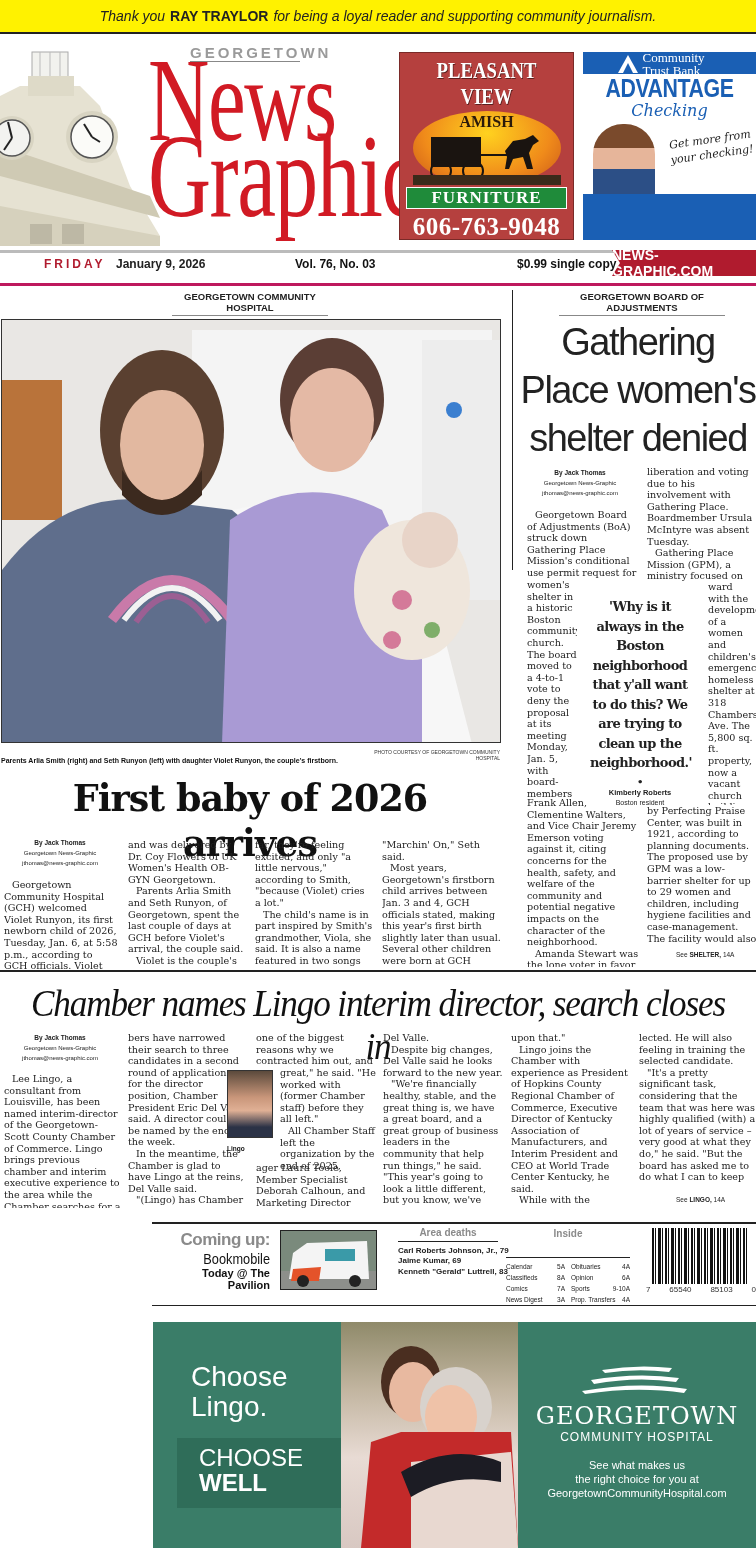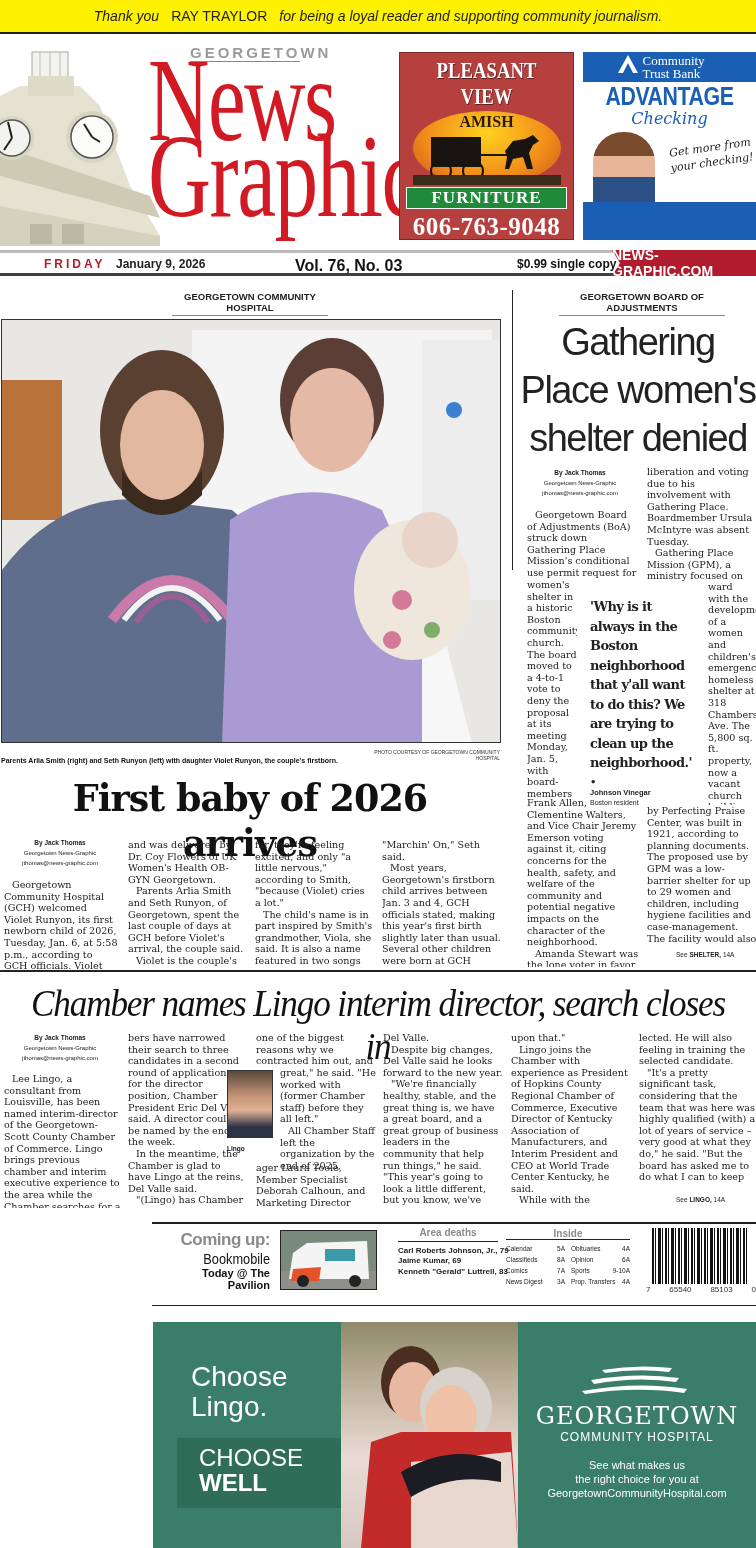--- a/index.html
+++ b/index.html
@@ -1,69 +1,69 @@
 <!DOCTYPE html>
 <html><head>
 <meta charset="utf-8">
 <style>
 *{box-sizing:border-box;margin:0;padding:0}
 body{width:756px;height:1548px;background:#fff;font-family:"DejaVu Serif",serif;color:#111;position:relative;overflow:hidden}
 .abs{position:absolute}
 .sans{font-family:"Liberation Sans",sans-serif}
 
 #banner{left:0;top:0;width:756px;height:34px;background:#fff200;border-bottom:2px solid #222;display:flex;align-items:center;justify-content:center;font-family:"Liberation Sans",sans-serif;font-style:italic;font-size:14px;color:#222;transform-origin:center}
-#banner b{font-style:normal;font-weight:normal;margin:0 12px}
+#banner b{font-style:normal;font-weight:bold;margin:0 5px}
 
 #clock{left:0;top:46px;width:160px;height:200px;overflow:hidden}
 #georgetown-word{left:190px;top:44px;width:110px;font-family:"Liberation Sans",sans-serif;font-weight:bold;letter-spacing:3px;font-size:15px;color:#9a9a9a;border-bottom:1px solid #888;text-align:center}
 #news-word{left:148px;top:42px;font-family:"Liberation Serif",serif;font-size:118px;line-height:1;color:#d11a24;transform:scaleX(.72);transform-origin:left top;letter-spacing:-2px}
 #graphic-word{left:148px;top:118px;font-family:"Liberation Serif",serif;font-size:118px;line-height:1;color:#d11a24;transform:scaleX(.74);transform-origin:left top;letter-spacing:-2px}
 
 #ad-amish{left:399px;top:52px;width:175px;height:188px;background:#b5403e;border:1px solid #7a2a28;color:#fff;text-align:center;font-family:"Liberation Serif",serif;overflow:hidden}
 #ad-ctbi{left:583px;top:52px;width:173px;height:188px;background:#1a5fb4;color:#fff;overflow:hidden;font-family:"Liberation Sans",sans-serif}
 
-#dateline{left:0;top:250px;width:756px;height:26px;border-top:3px solid #bbb;border-bottom:3px solid #404040;font-family:"Liberation Sans",sans-serif;font-size:12px;font-weight:bold}
+#dateline{left:0;top:250px;width:756px;height:36px;border-top:3px solid #bbb;border-bottom:3px solid #be185d;font-family:"Liberation Sans",sans-serif;font-size:12px;font-weight:bold}
 #dateline .friday{position:absolute;left:44px;top:4px;color:#b01b2e;letter-spacing:3px;font-size:12px}
 #dateline .date{position:absolute;left:116px;top:4px;color:#222;font-size:12px}
-#dateline .vol{position:absolute;left:295px;top:4px;font-size:16px}
+#dateline .vol{position:absolute;left:295px;top:4px;font-size:12px}
 #dateline .price{position:absolute;left:517px;top:4px;font-size:12px}
 #site-tab{position:absolute;left:612px;top:-3px;height:26px;width:144px;background:#b01b2e;color:#fff;font-size:14px;font-weight:bold;display:flex;align-items:center;justify-content:center;clip-path:polygon(0 0,100% 0,100% 100%,0 100%,8px 50%)}
 
 .kicker{font-family:"Liberation Sans",sans-serif;font-weight:bold;font-size:9.5px;color:#222;border-bottom:1px solid #888;padding-bottom:2px;text-align:center}
 
 #photo{left:1px;top:319px;width:500px;height:424px;border:1px solid #333;overflow:hidden;background:#ddd}
 .caption{font-family:"Liberation Sans",sans-serif;font-size:7px;font-weight:bold}
 .credit{font-family:"Liberation Sans",sans-serif;font-size:5px;color:#333}
 #head-baby{left:0;top:775px;width:500px;text-align:center;font-family:"DejaVu Serif",serif;font-weight:bold;font-size:38px;letter-spacing:-1px;transform:scaleX(.96)}
 .byline{font-family:"Liberation Sans",sans-serif;text-align:center;font-size:6px;line-height:10px;color:#222}
 .byline b{font-size:6.5px}
 .col{position:absolute;font-family:"DejaVu Serif",serif;font-size:9.6px;line-height:11.6px;color:#222;overflow:hidden}
 .col p{text-indent:8px}
 
 #vrule{left:512px;top:290px;width:1px;height:280px;background:#222}
 #head-shelter{left:520px;top:318px;width:236px;text-align:center;font-family:"Liberation Sans",sans-serif;font-weight:normal;font-size:38px;line-height:48px;letter-spacing:-1.5px;color:#222}
-#pullquote{left:590px;top:597px;width:100px;font-family:"DejaVu Serif",serif;font-weight:bold;font-size:13px;line-height:19.5px;color:#222;letter-spacing:-.6px}
+#pullquote{left:590px;top:597px;width:100px;text-align:center;font-family:"DejaVu Serif",serif;font-weight:bold;font-size:13px;line-height:19.5px;color:#222;letter-spacing:-.6px}
 .see{font-family:"Liberation Sans",sans-serif;font-size:6.5px;color:#222}
 .see b{font-weight:bold}
 #rule-mid{left:0;top:970px;width:756px;height:2px;background:#222}
 #head-chamber{left:0;top:982px;width:756px;text-align:center;font-family:"Liberation Serif",serif;font-style:italic;font-size:37px;letter-spacing:-1.2px;transform:scaleX(.95)}
 #lingo-photo{left:227px;top:1070px;width:46px;height:68px;background:linear-gradient(#5b4a3c,#c9967a 40%,#e0b095 60%,#2b3246 85%);border:1px solid #333}
 
 #rule-bottom{left:152px;top:1222px;width:604px;height:2px;background:#222}
 #rule-bottom2{left:152px;top:1305px;width:604px;height:1px;background:#222}
 #coming{left:158px;top:1230px;width:112px;text-align:right;font-family:"Liberation Sans",sans-serif}
 #coming .t1{font-size:17px;font-weight:bold;color:#8a8a8a;letter-spacing:-.5px}
 #coming .t2{font-size:15px;color:#111;transform:scaleX(.85);transform-origin:right}
 #coming .t3{font-size:11px;font-weight:bold;color:#111}
 #van{left:280px;top:1230px;width:97px;height:60px;background:linear-gradient(#667a6a 0 30%,#9aa19a 30%);border:1px solid #222;overflow:hidden}
 #deaths{left:398px;top:1228px;width:100px;font-family:"Liberation Sans",sans-serif;font-size:8px;line-height:10.5px}
 #deaths .hd{color:#8a8a8a;font-weight:bold;font-size:10px;text-align:center;border-bottom:1px solid #222;padding-bottom:2px;margin-bottom:4px}
 #deaths .nm{font-weight:bold;color:#222;white-space:nowrap}
 #inside{left:506px;top:1228px;width:124px;font-family:"Liberation Sans",sans-serif;font-size:6.5px;line-height:11px}
-#inside .hd{color:#8a8a8a;font-weight:bold;font-size:10px;text-align:center;border-bottom:1px solid #222;padding-bottom:0;margin-bottom:3px}
+#inside .hd{color:#8a8a8a;font-weight:bold;font-size:10px;text-align:center;border-bottom:1px solid #222;padding-bottom:18px;margin-bottom:3px}
 #inside .grid{display:grid;grid-template-columns:1fr 1fr;column-gap:6px;color:#222}
 #inside .row{display:flex;justify-content:space-between;white-space:nowrap}
 #barcode{left:646px;top:1228px;width:110px;height:70px}
 
 #ad-hosp{left:153px;top:1322px;width:603px;height:226px;background:#3a7d68;overflow:hidden;font-family:"Liberation Sans",sans-serif;color:#fff}
 </style>
 </head>
 <body>
 
 <div id="banner" class="abs">
@@ -111,21 +111,21 @@
       <path d="M92 40 L100 30 L112 28 L120 24 L126 30 L120 34 L116 42 L120 58 L114 58 L110 46 L100 48 L96 58 L92 58 L94 46 Z" fill="#1a1410"></path>
       <rect x="0" y="64" width="148" height="10" fill="#3a2a1a"></rect>
     </svg>
   </div>
   <div style="margin:2px 6px 0;background:#1f8b3a;border:1px solid #fff;font-size:17px;font-weight:bold;color:#fff;letter-spacing:1px">FURNITURE</div>
   <div style="font-size:25px;font-weight:bold;margin-top:4px;letter-spacing:.5px">606-763-9048</div>
 
 </div>
 
 <div id="ad-ctbi" class="abs">
-  <div style="display:flex;align-items:flex-start;justify-content:center;padding-top:2px;height:30px">
+  <div style="display:flex;align-items:center;justify-content:center;padding-top:2px;height:22px">
     <svg width="22" height="20" viewBox="0 0 22 20">
         <path d="M11 1 L21 19 L1 19 Z" fill="#fff"></path>
         <path d="M6 19 L11 9 L16 19" fill="#1a5fb4"></path>
       </svg>
     <div style="font-family:'Liberation Serif',serif;font-size:13px;line-height:13px;margin-left:4px;width:80px">Community Trust Bank</div>
   </div>
   <div style="background:#fff;height:120px;position:relative">
     <div style="color:#1a5fb4;font-size:26px;font-weight:bold;text-align:center;line-height:28px;letter-spacing:-.5px;transform:scaleX(.82)">ADVANTAGE</div>
     <div style="color:#1a5fb4;font-family:'DejaVu Serif',serif;font-style:italic;font-size:16px;text-align:center;line-height:18px">Checking</div>
     <div style="position:absolute;left:10px;top:50px;width:62px;height:70px;border-radius:30px 30px 0 0;background:linear-gradient(#7a4a2c 0 35%,#e6b59a 35% 65%,#2c4f86 65%)"></div>
@@ -221,21 +221,21 @@
 <div class="col" style="left:708px;top:581px;width:48px;height:224px">
     <p style="text-indent:0">ward with the development of a women and children's emergency homeless shelter at 318 Chambers Ave. The 5,800 sq. ft. property, now a vacant church building previously occupied</p>
   </div>
 <div class="col" style="left:647px;top:805px;width:110px;height:140px">
     <p style="text-indent:0">by Perfecting Praise Center, was built in 1921, according to planning documents. The proposed use by GPM was a low-barrier shelter for up to 29 women and children, including hygiene facilities and case-management. The facility would also offer Sunday church services.</p>
   </div>
 
 <div id="pullquote" class="abs">
   <div>'Why is it always in the Boston neighborhood that y'all want to do this? We are trying to clean up the neighborhood.'</div>
   <div style="font-size:10px;line-height:10px;margin-top:4px">•</div>
-  <div class="sans" style="font-size:7.5px;line-height:11px;font-weight:bold;letter-spacing:0">Johnson Vinegar</div>
+  <div class="sans" style="font-size:7.5px;line-height:11px;font-weight:bold;letter-spacing:0">Kimberly Roberts</div>
   <div class="sans" style="font-size:7px;line-height:9px;font-weight:normal;letter-spacing:0">Boston resident</div>
 </div>
 
 <div class="abs see" style="left:676px;top:951px">
   <span>See</span> <b>SHELTER,</b> <span>14A</span>
 </div>
 
 <div id="rule-mid" class="abs"></div>
 <div id="head-chamber" class="abs">Chamber names Lingo interim director, search closes in</div>
 

